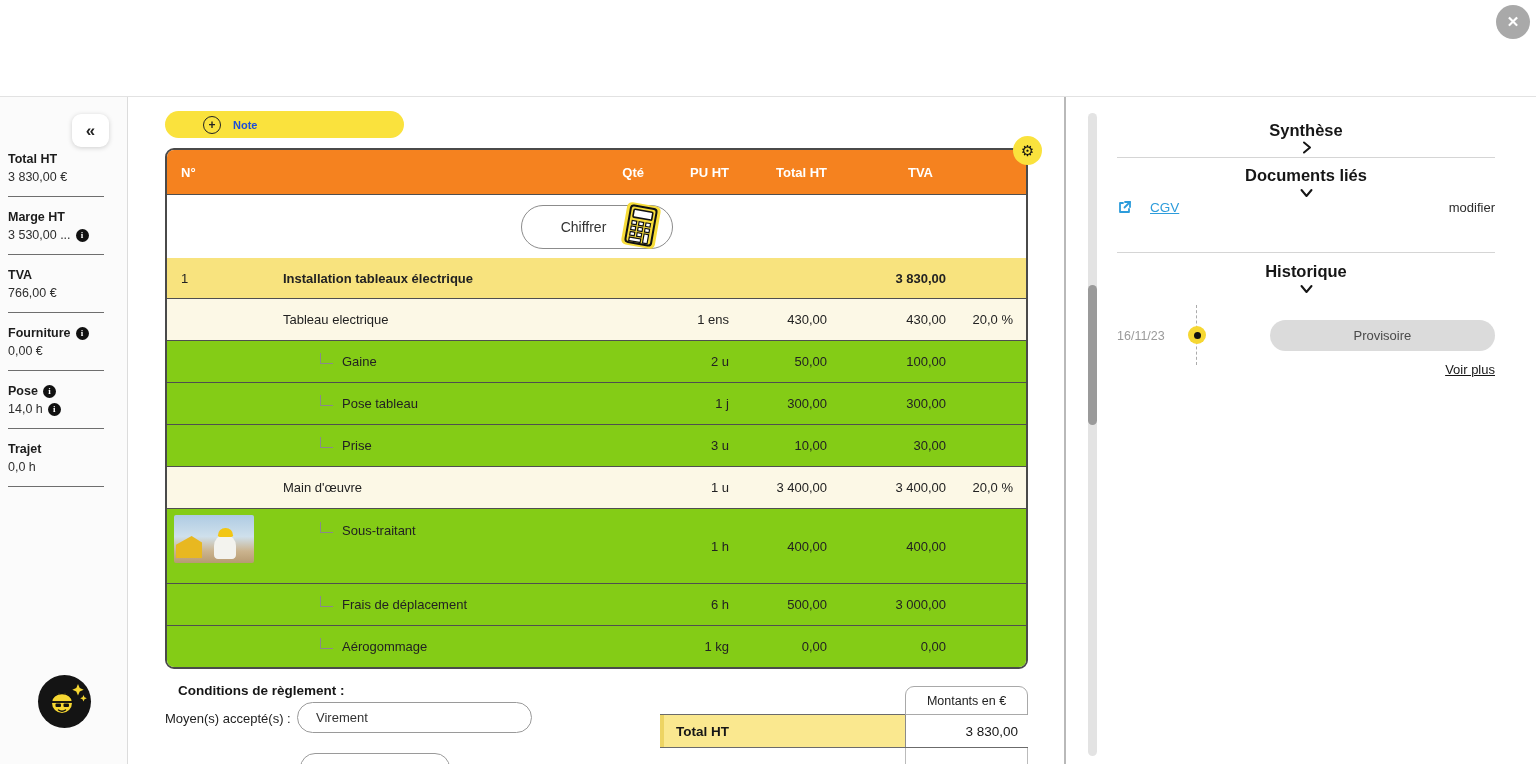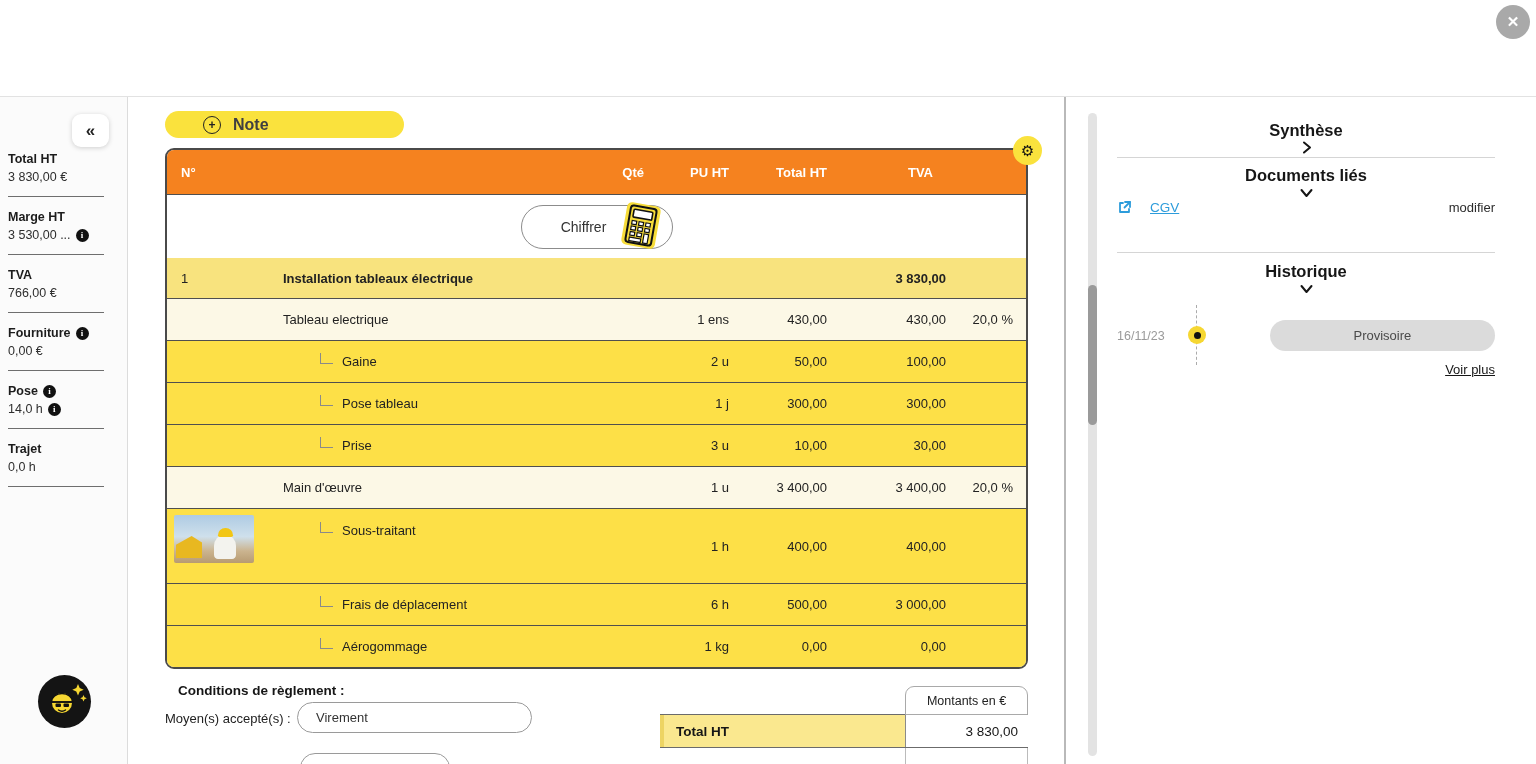--- a/index.html
+++ b/index.html
@@ -50,27 +50,27 @@
         font-size:9px;font-weight:bold;align-items:center;justify-content:center;cursor:pointer;
         font-family:"Liberation Serif",serif;}
   .assistant-btn{left:38px;top:675px;width:53px;height:53px;border-radius:50%;background:#141414;
         display:flex;align-items:center;justify-content:center;cursor:pointer;}
 
   
   .note-pill{left:165px;top:111px;width:239px;height:27px;border-radius:14px;background:#FAE23D;
         display:flex;align-items:center;cursor:pointer;}
   .note-plus{margin-left:38px;width:18px;height:18px;border:1.4px solid #222;border-radius:50%;
         display:flex;align-items:center;justify-content:center;font-size:12px;font-weight:bold;line-height:1;}
-  .note-label{margin-left:12px;font-size:16px;font-weight:bold;color:#404040;}
+  .note-label{margin-left:12px;font-size:11px;font-weight:bold;color:#1d4ed8;}
   .gear-btn{left:1013px;top:136px;width:29px;height:29px;border-radius:50%;background:#FAE23D;
         display:flex;align-items:center;justify-content:center;font-size:15px;color:#111;cursor:pointer;z-index:6;}
 
   .qtable{left:165px;top:148px;width:863px;border:2px solid #4A4A4A;border-radius:9px;background:#fff;overflow:hidden;}
   .trow{display:grid;grid-template-columns:56px 1fr 85px 98px 119px 80px;align-items:center;
-        font-size:13px;border-top:1.5px solid #4F4F4F;background:#fde047;}
+        font-size:13px;border-top:1.5px solid #4F4F4F;background:#84cc16;}
   .trow:first-child{border-top:none;}
   .thead{background:#F5821F;color:#fff;font-weight:bold;height:44px;border-top:none;}
   .thead .c-des{padding-left:110px;}
   .c-num{padding-left:14px;}
   .c-qte,.c-pu,.c-total{text-align:right;}
   .c-tva{text-align:right;padding-right:13px;}
   .chiffrer-row{height:64px;display:flex;align-items:center;justify-content:center;border-top:1.5px solid #4F4F4F;}
   .chiffrer-btn{position:relative;width:152px;height:44px;border:1.5px solid #8C8C8C;border-radius:22px;
         background:#fff;display:flex;align-items:center;justify-content:center;font-size:14px;color:#333;cursor:pointer;}
   .chiffrer-btn span{margin-right:26px;}

